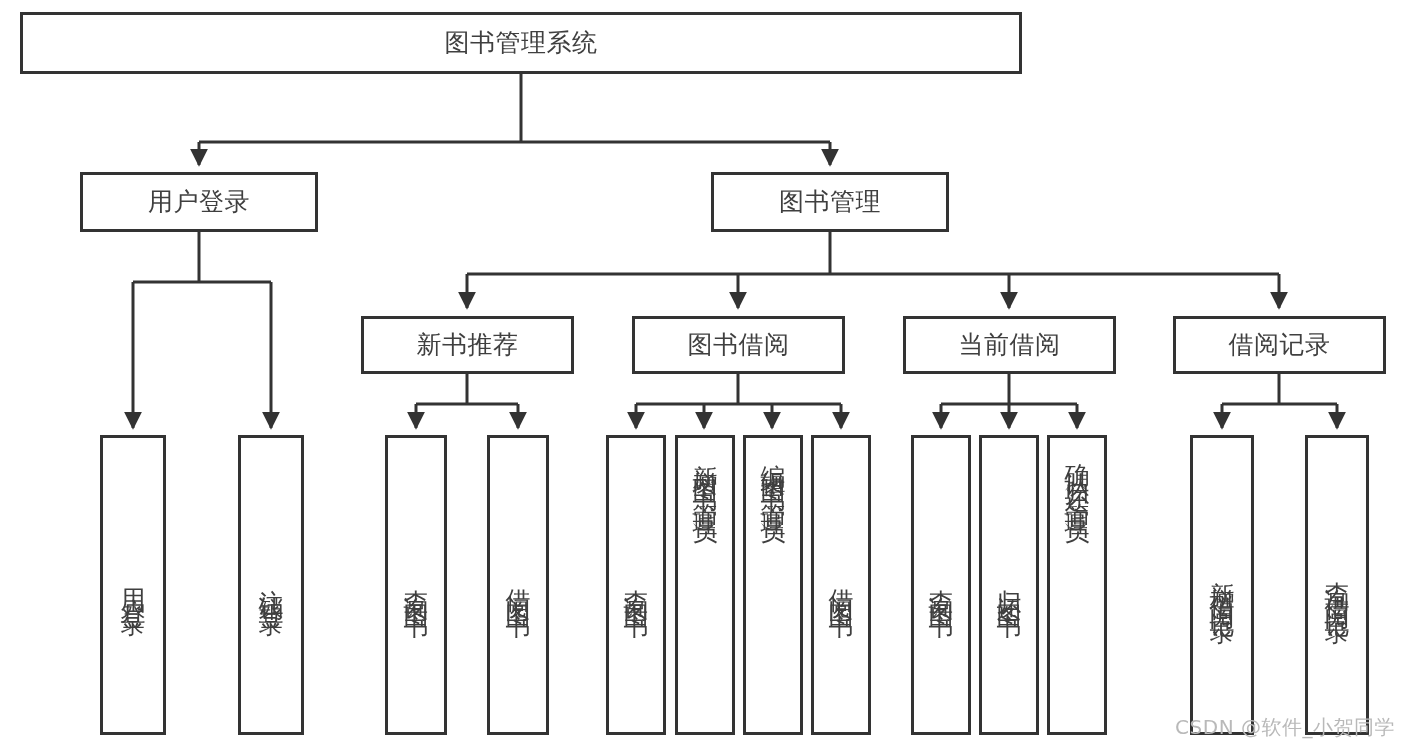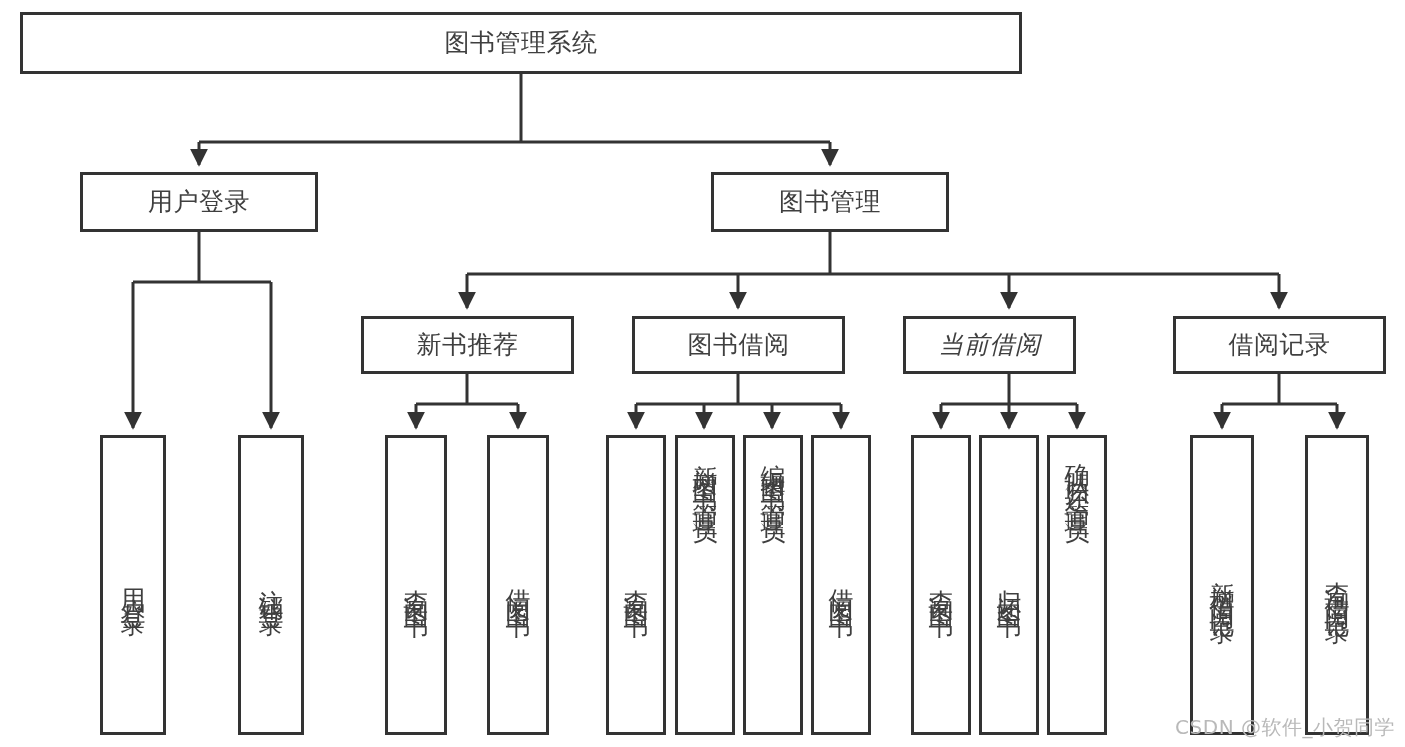--- a/index.html
+++ b/index.html
@@ -135,21 +135,21 @@
   <div class="node h" style="left:711px; top:172px; width:238px; height:60px;">
     <span class="lbl">图书管理</span>
   </div>
 
   <div class="node h" style="left:361px; top:316px; width:213px; height:58px;">
     <span class="lbl">新书推荐</span>
   </div>
   <div class="node h" style="left:632px; top:316px; width:213px; height:58px;">
     <span class="lbl">图书借阅</span>
   </div>
-  <div class="node h" style="left:903px; top:316px; width:173px; height:58px;font-style:italic;">
+  <div class="node h" style="left:903px; top:316px; width:213px; height:58px;">
     <span class="lbl">当前借阅</span>
   </div>
   <div class="node h" style="left:1173px; top:316px; width:213px; height:58px;">
     <span class="lbl">借阅记录</span>
   </div>
 
   <div class="node v" style="left:100px; top:435px; width:66px; height:300px;">
     <span class="lbl">用户登录</span>
   </div>
   <div class="node v" style="left:238px; top:435px; width:66px; height:300px;">

